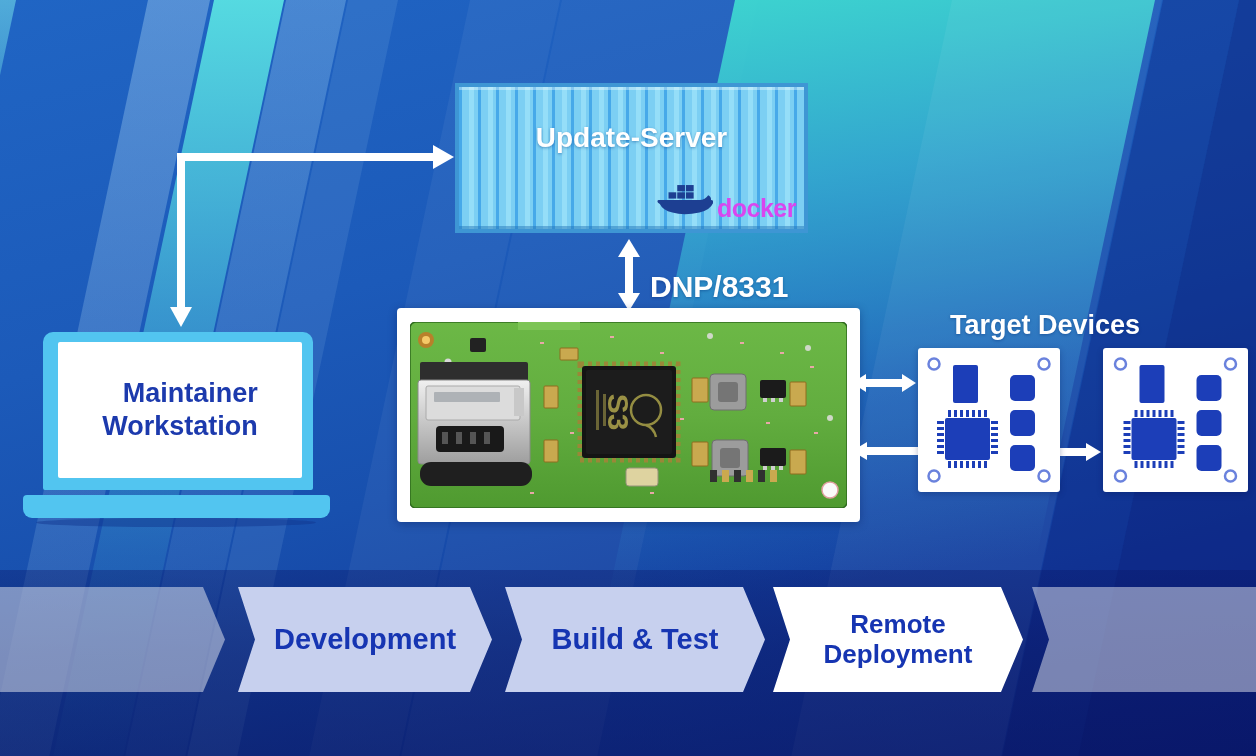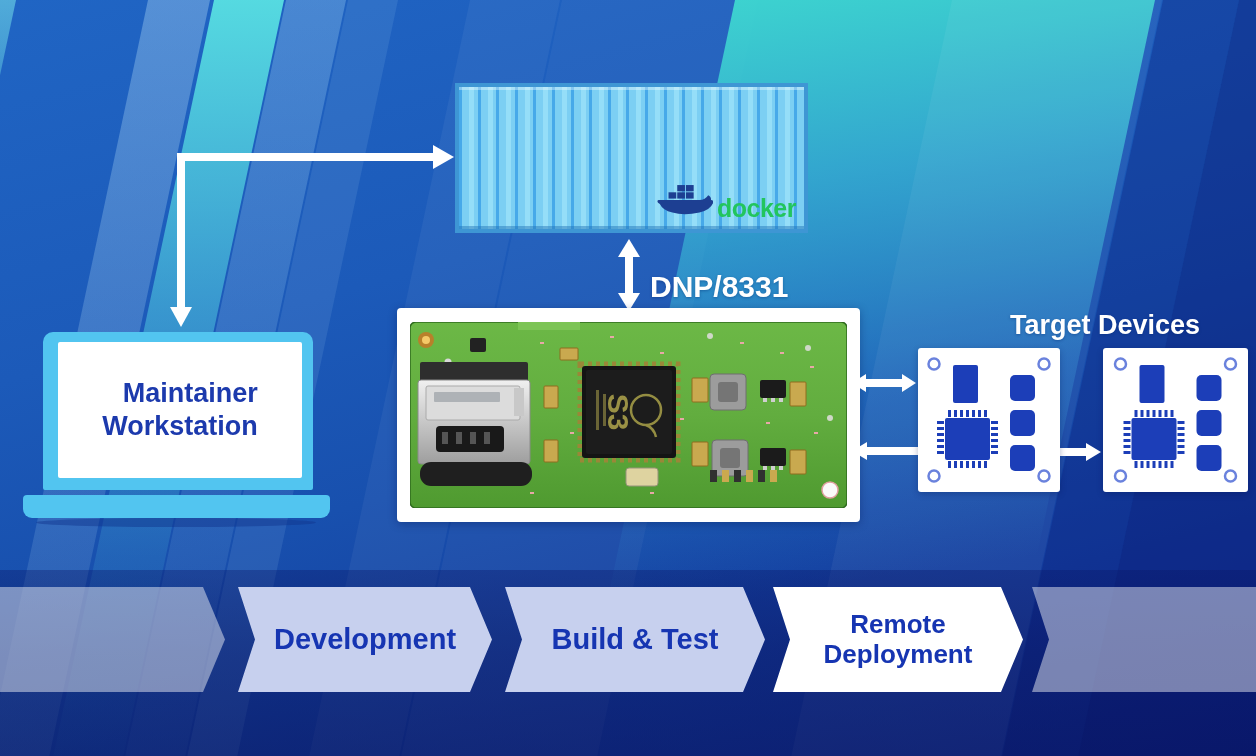--- a/index.html
+++ b/index.html
@@ -37,40 +37,40 @@
   .chev .lbl{color:#1635b2;font-weight:700;font-size:29px;text-align:center;line-height:1.12;}
   .chev .lbl.small{font-size:26px;width:185px;}
 
   
   .container-box{left:455px;top:83px;width:353px;height:150px;border:4px solid #3e96d4;
     background:repeating-linear-gradient(90deg,#47a9e9 0 3px,#7ccff3 3px 10px,#95def8 10px 15px,#7ccff3 15px 18.6px);
     box-shadow:inset 0 3px 0 rgba(255,255,255,.35), inset 0 -3px 0 rgba(30,110,180,.45);}
   .server-label{left:455px;top:122px;width:353px;text-align:center;color:#fff;font-weight:700;font-size:28px;
     text-shadow:0 1px 3px rgba(0,60,130,.45);}
   .docker{right:calc(1256px - 796px);top:183px;display:flex;align-items:flex-end;gap:4px;}
-  .docker-word{color:#22c55e;font-weight:700;font-size:25px;line-height:.9;letter-spacing:-.5px;}
+  .docker-word{color:#d946ef;font-weight:700;font-size:25px;line-height:.9;letter-spacing:-.5px;}
 
   
   .wbar{background:#fff;}
   .tri{width:0;height:0;}
 
   
   .laptop-screen{left:43px;top:332px;width:270px;height:158px;background:#52c5f0;border-radius:10px 10px 2px 2px;}
   .laptop-inner{left:58px;top:342px;width:244px;height:136px;background:#fff;border-radius:2px;
     display:flex;align-items:center;justify-content:center;}
   .laptop-inner .lbl{color:#1c3aad;font-weight:700;font-size:27px;line-height:1.22;text-align:right;white-space:pre-line;}
   .laptop-base{left:23px;top:495px;width:307px;height:23px;background:#52c5f0;border-radius:4px 4px 9px 9px;}
   .laptop-shadow{left:36px;top:518px;width:280px;height:9px;background:rgba(16,50,140,.45);border-radius:50%;}
 
   
   .board-card{left:397px;top:308px;width:463px;height:214px;background:#fff;border-radius:4px;
     box-shadow:0 2px 8px rgba(0,20,80,.35);}
   .dnp-label{left:650px;top:270px;width:210px;text-align:left;color:#fff;font-weight:700;font-size:30px;
     text-shadow:0 1px 3px rgba(0,40,110,.4);}
-  .target-title{left:950px;top:310px;width:250px;text-align:right;color:#fff;font-weight:700;font-size:27px;
+  .target-title{left:950px;top:310px;width:250px;text-align:left;color:#fff;font-weight:700;font-size:27px;
     text-shadow:0 1px 3px rgba(0,40,110,.4);}
   .dev-card{top:348px;background:#fff;border-radius:3px;box-shadow:0 2px 6px rgba(0,20,80,.3);}
 </style>
 </head>
 <body>
 
 <div id="stage">
 
   <div class="abs bg-base"></div>
   <div class="abs stripes">
@@ -98,20 +98,21 @@
     <span class="lbl">Development</span>
   </div>
   <div class="abs chev chev-mid chev-white" style="left:773px;width:250px;">
     <span class="lbl small">Remote Deployment</span>
   </div>
   <div class="abs chev chev-last chev-trans" style="left:1032px;width:226px;">
     <span class="lbl"></span>
   </div>
 
   <div class="abs container-box"></div>
+  <div class="abs server-label">Update-Server</div>
   <div class="abs docker">
     <svg width="58" height="36" viewBox="0 0 60 36">
       <g fill="#1d3f92">
         <rect x="14" y="9" width="8" height="6.5"></rect>
           <rect x="23" y="9" width="8" height="6.5"></rect>
           <rect x="32" y="9" width="8" height="6.5"></rect>
         <rect x="23" y="1.5" width="8" height="6.5"></rect>
           <rect x="32" y="1.5" width="8" height="6.5"></rect>
         <path d="M4 17 H46 Q52 17 55 12 Q58 13 58 17 Q61 17.5 60.5 19 Q58 27 46 30 Q30 33.5 18 30 Q8 27.5 5 21 Q2.5 20 2.5 18.5 Q2.5 17 4 17 Z"></path>
       </g>

